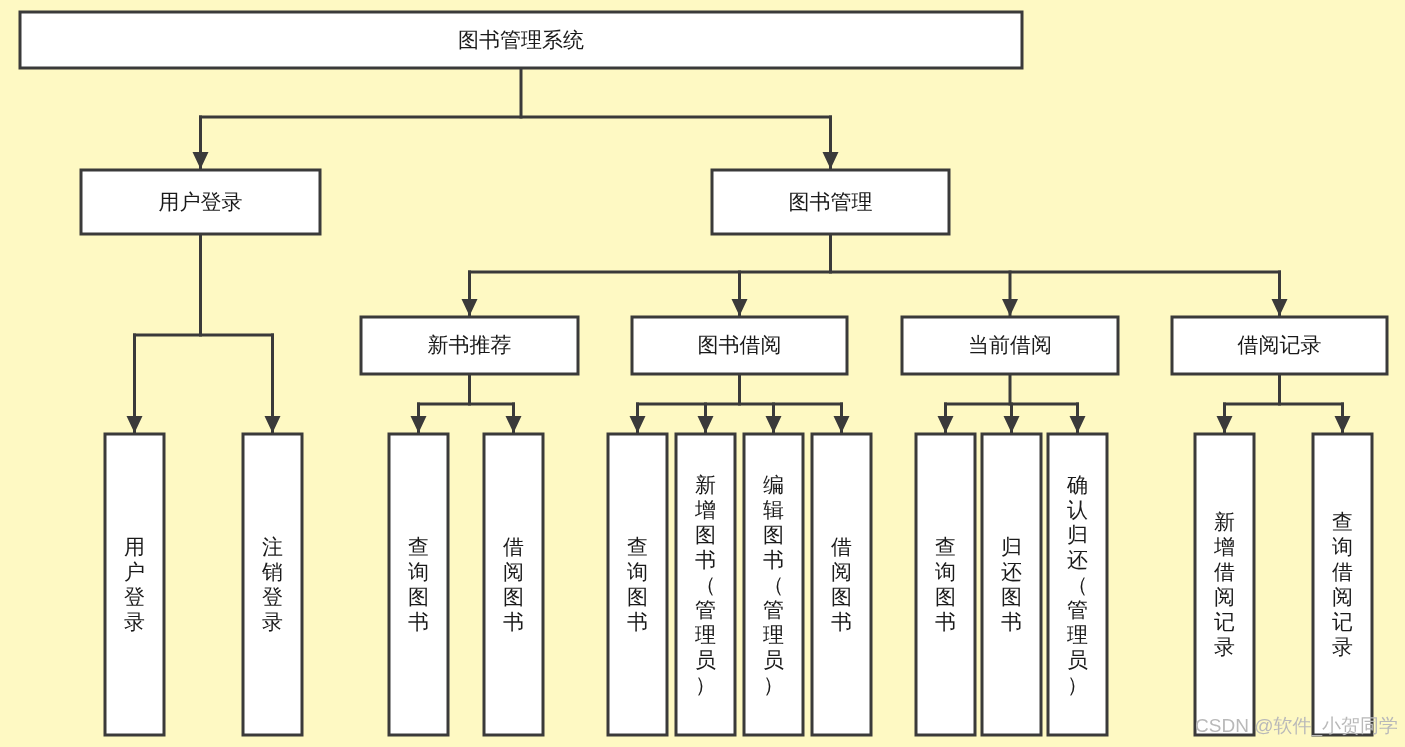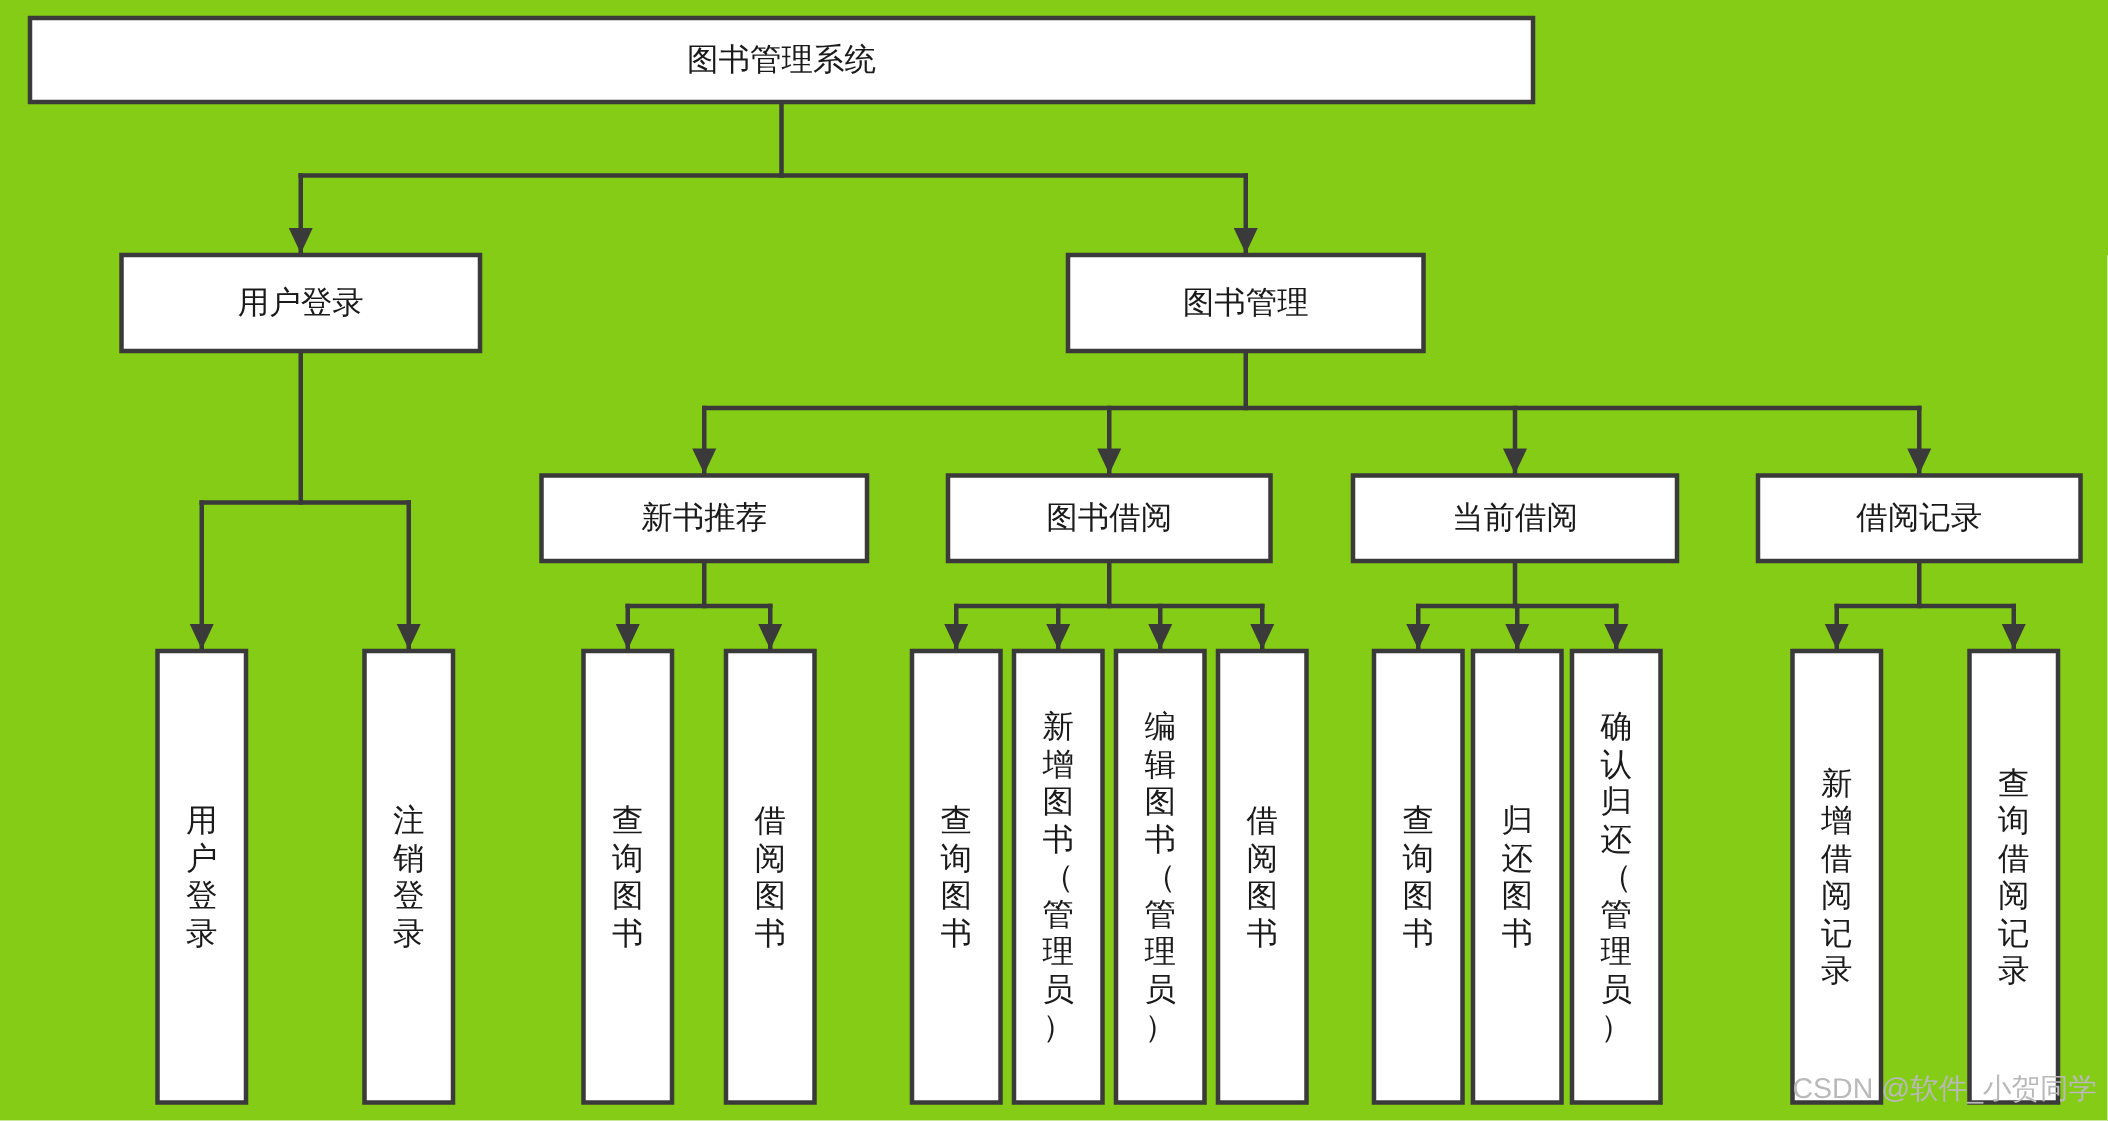--- a/index.html
+++ b/index.html
@@ -10,21 +10,21 @@
   body {
     width: 1405px;
     height: 747px;
     font-family: "Liberation Sans", "DejaVu Sans", sans-serif;
     overflow: hidden;
   }
   #diagram-root {
     position: relative;
     width: 1405px;
     height: 747px;
-    background: #84cc16;
+    background: #fef9c3;
   }
   svg.diagram-canvas {
     position: absolute;
     top: 0;
     left: 0;
     width: 1405px;
     height: 747px;
   }
   .node-box {
     fill: #ffffff;

